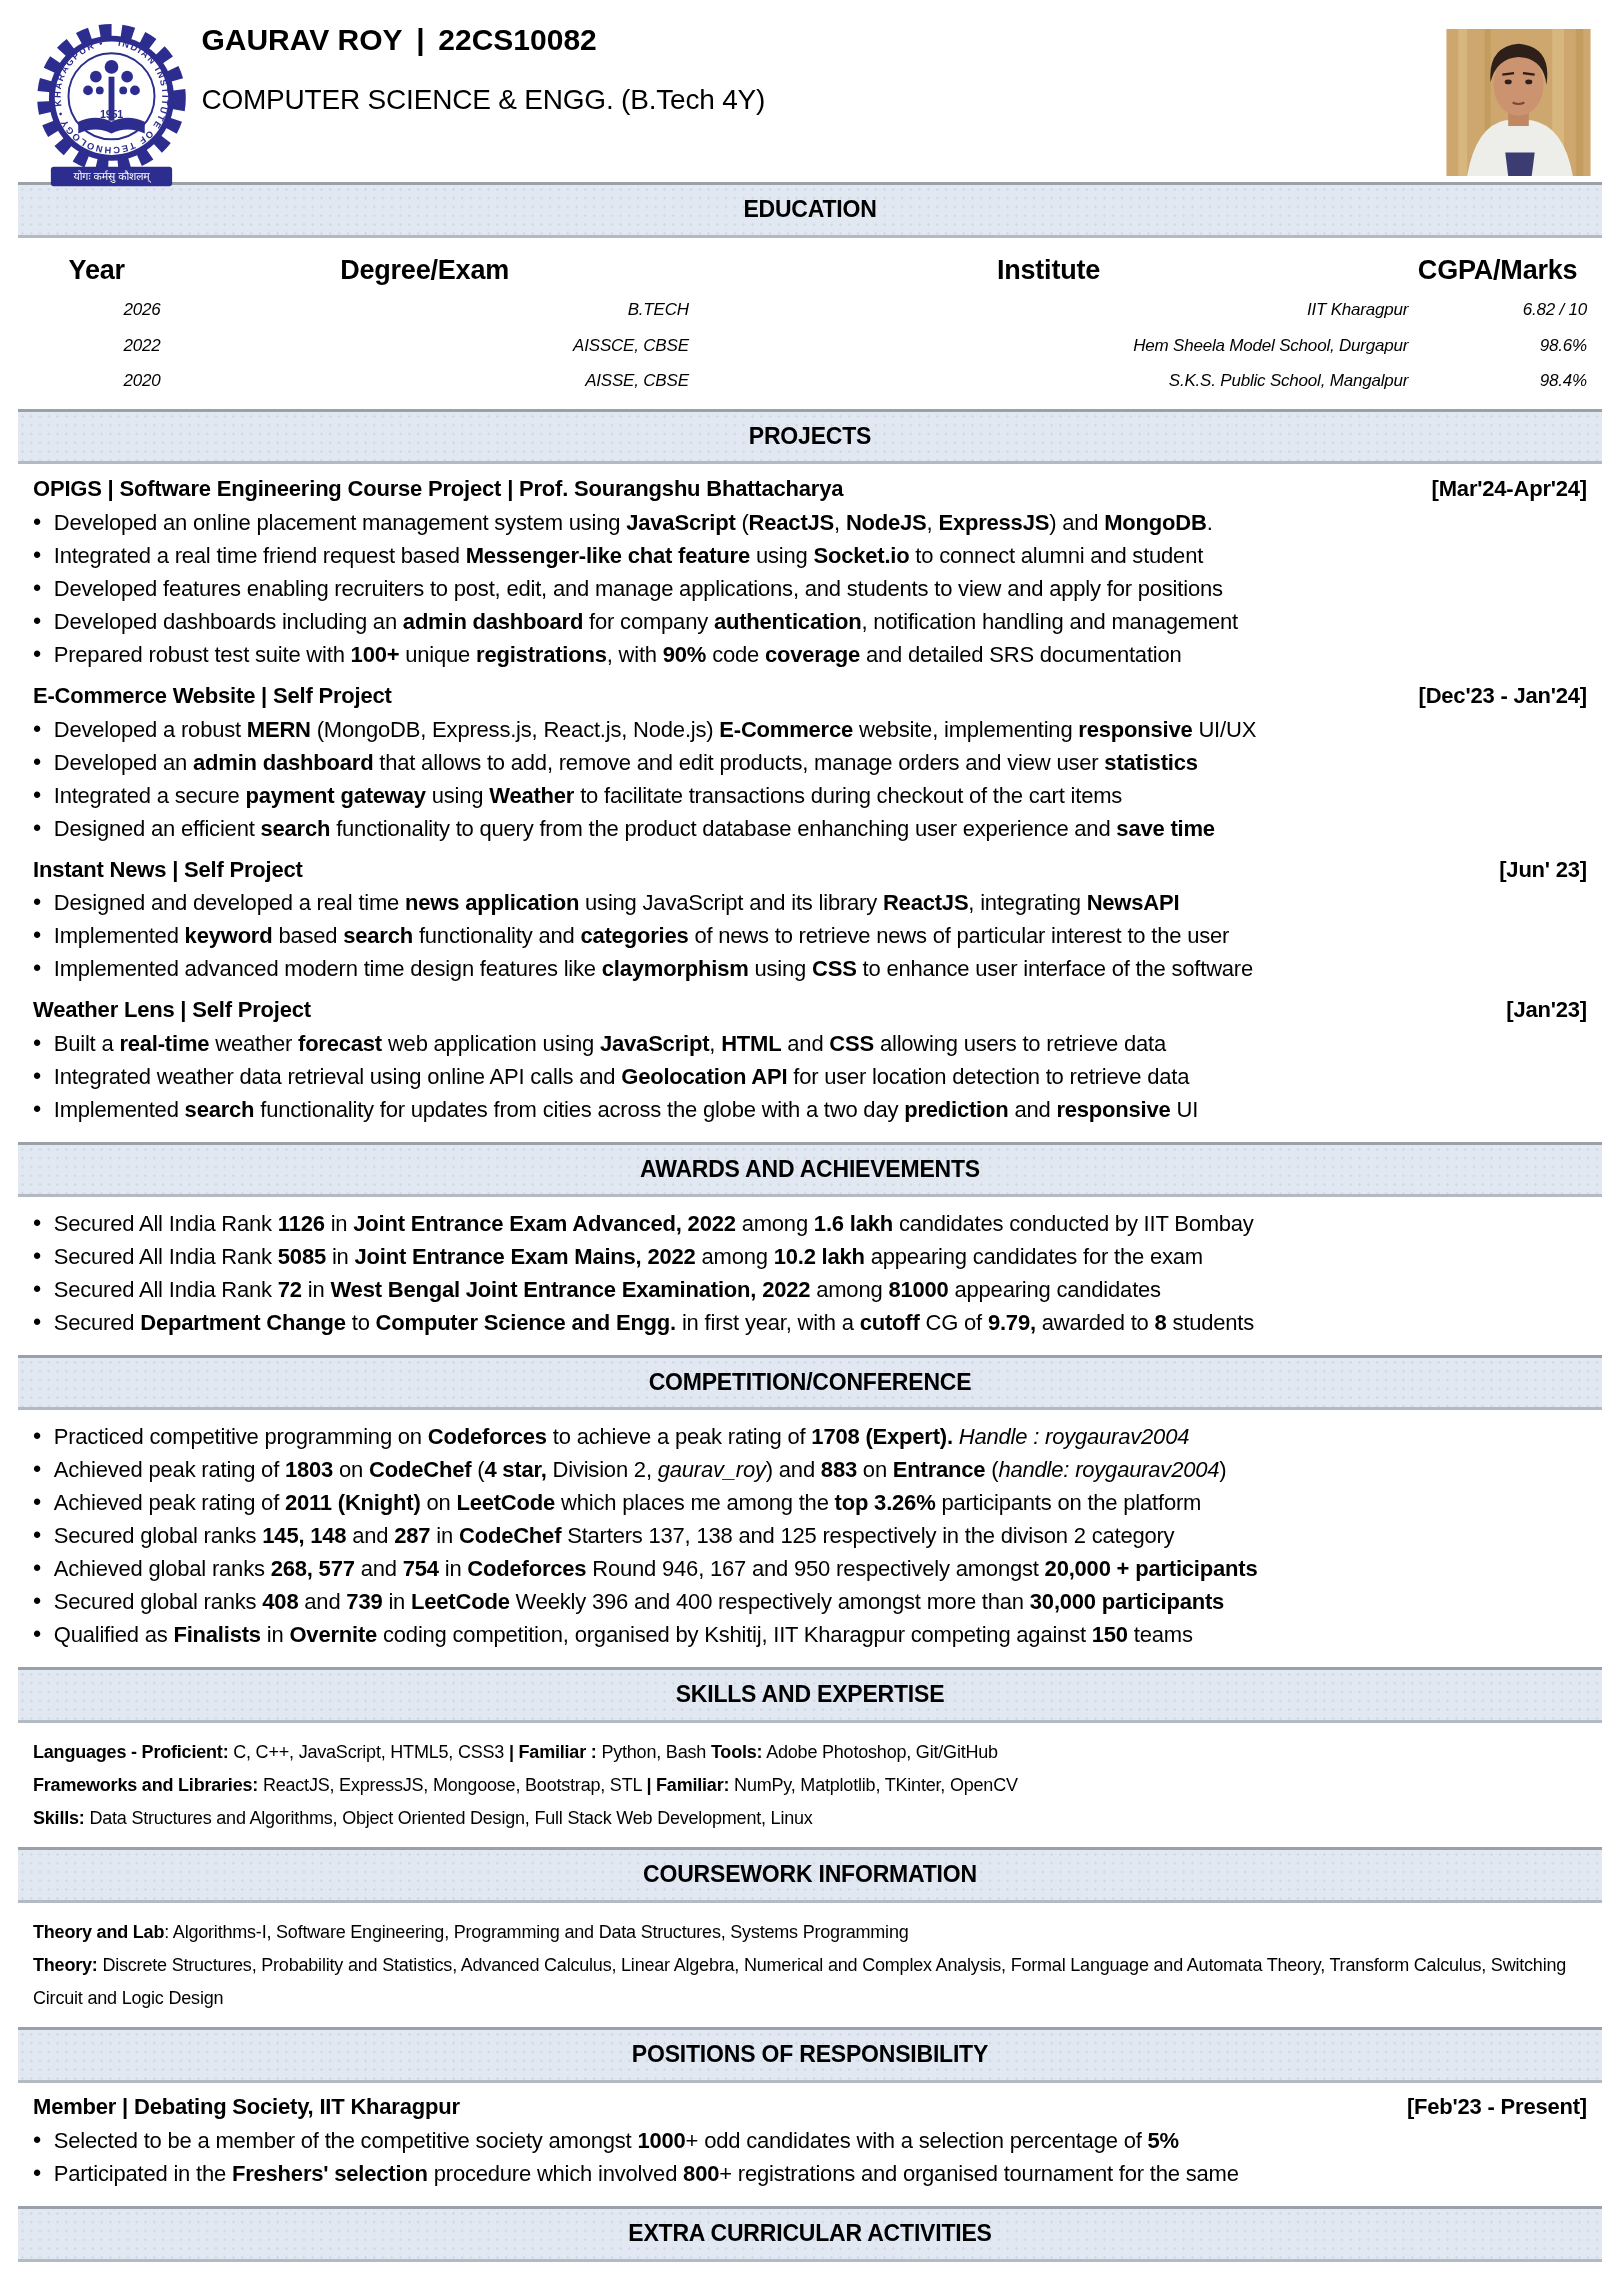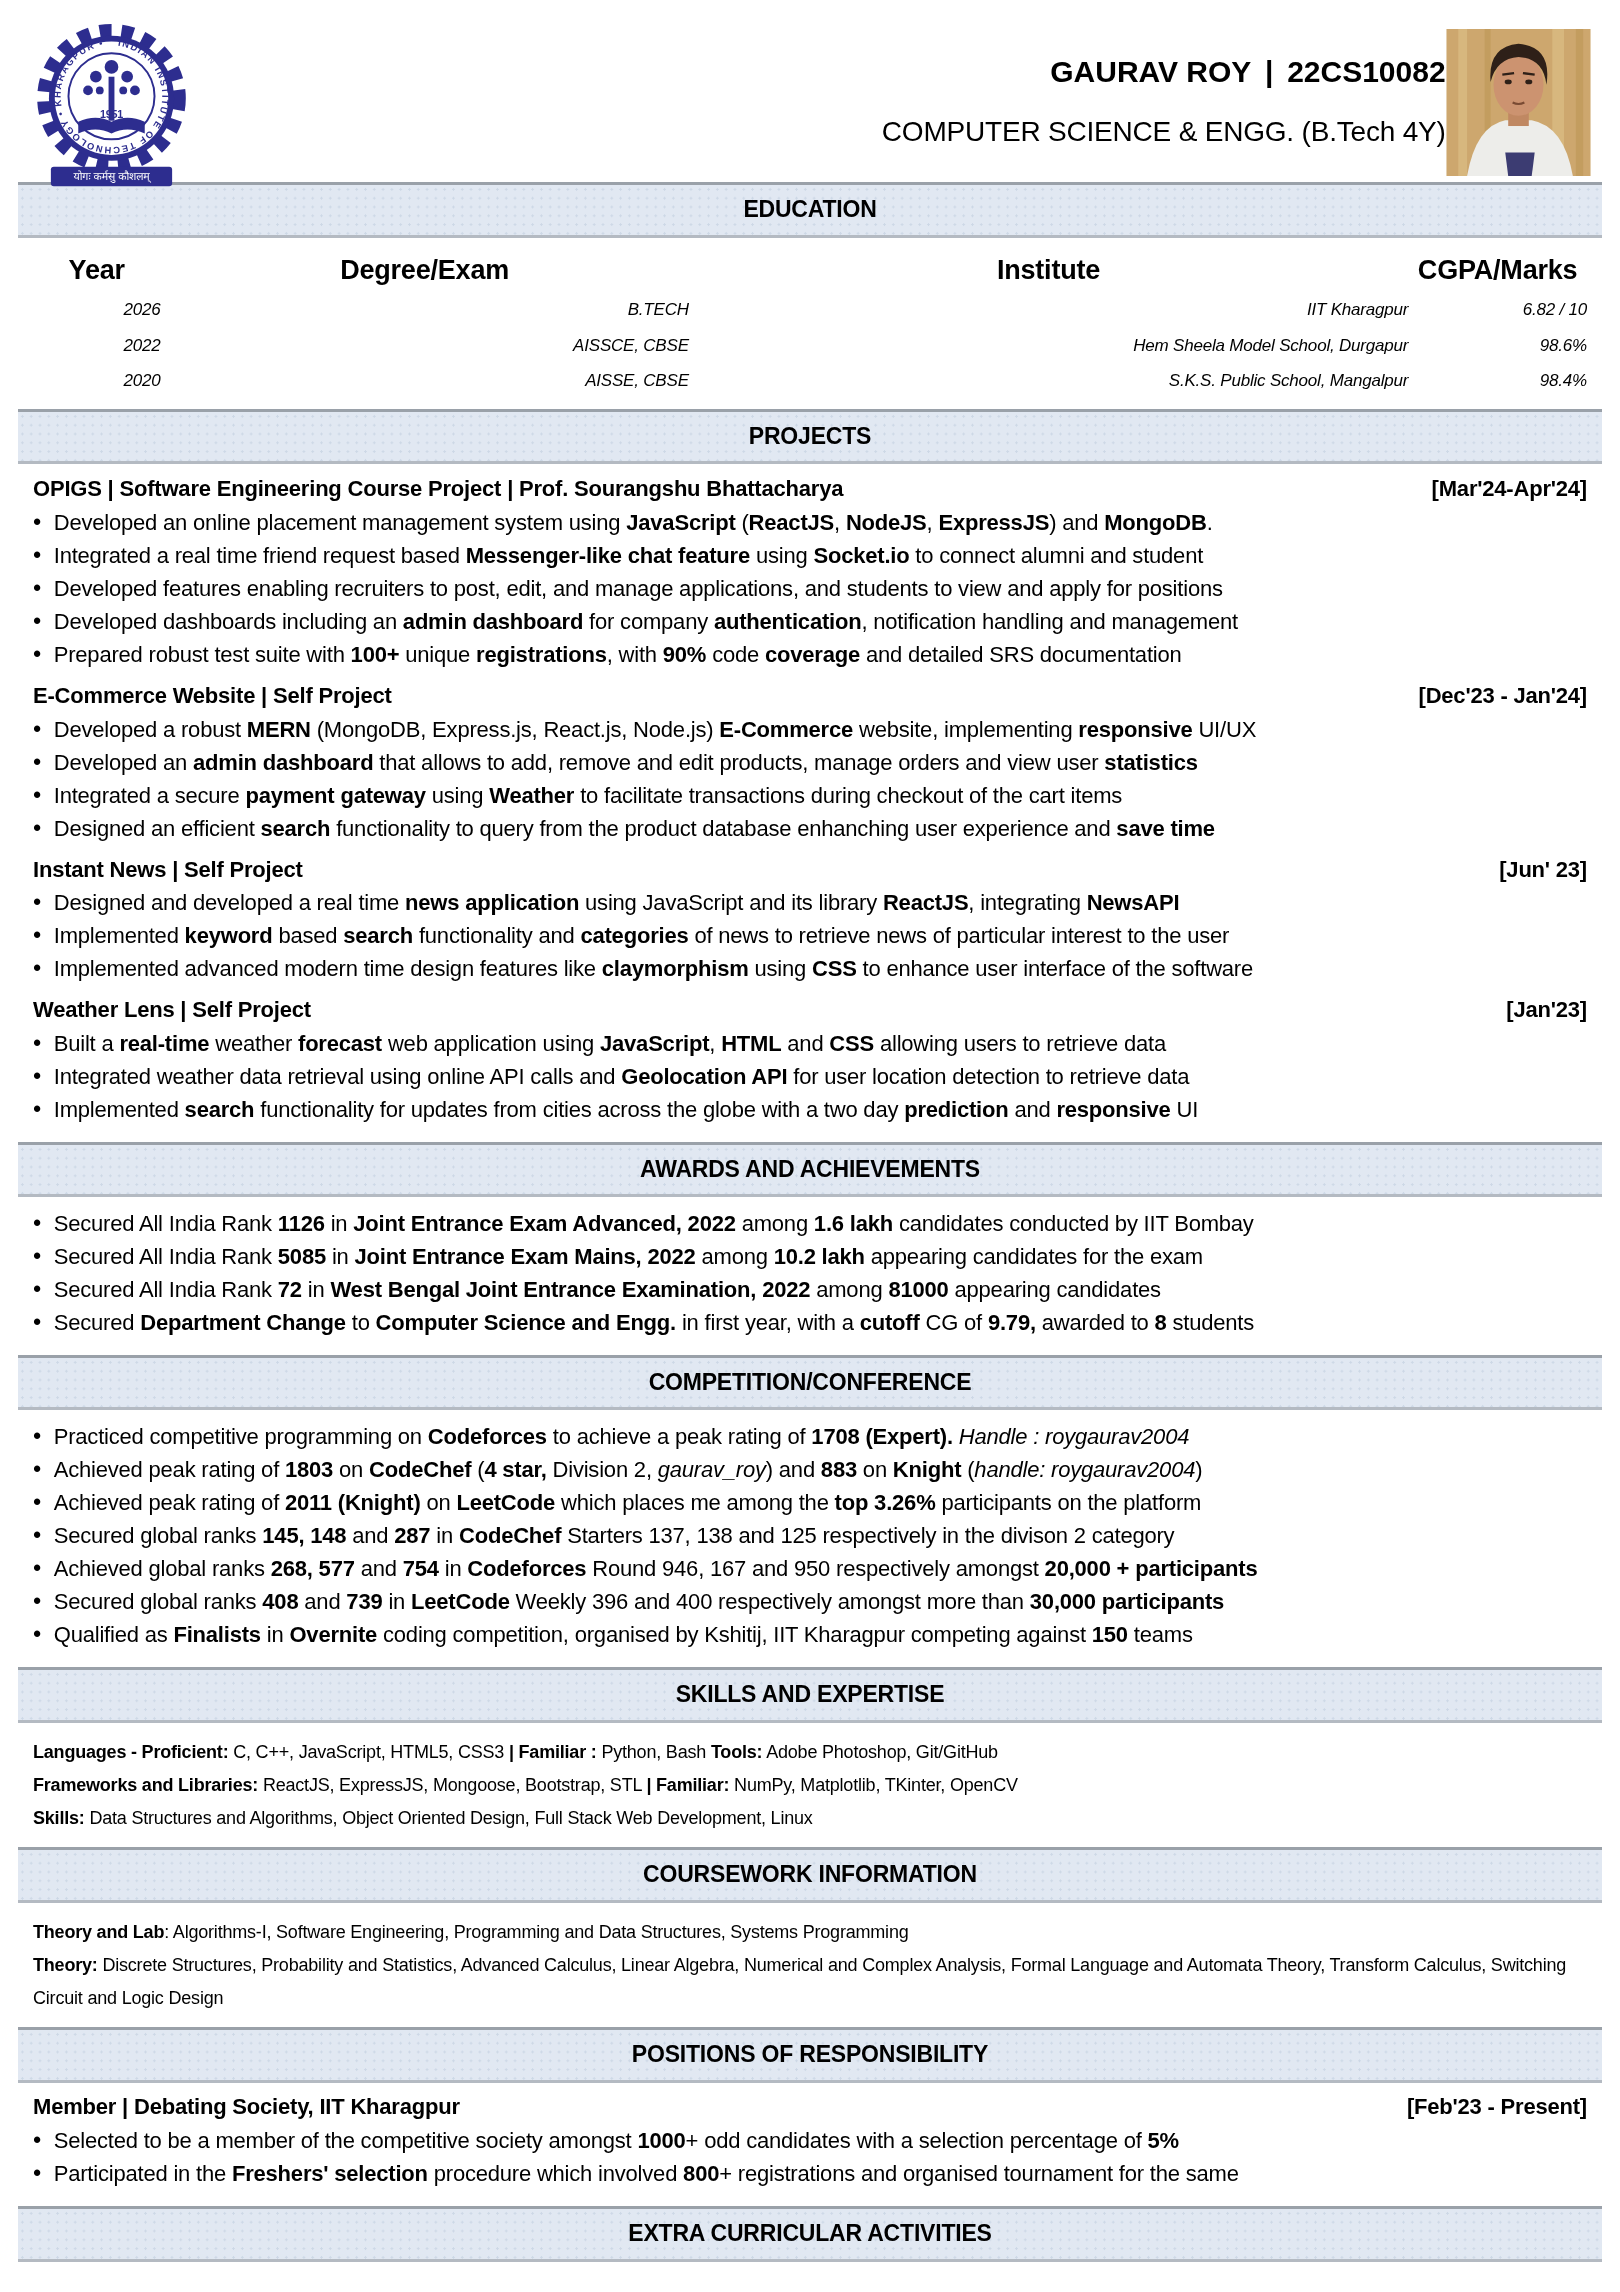--- a/index.html
+++ b/index.html
@@ -5,21 +5,21 @@
   * { margin:0; padding:0; box-sizing:border-box; }
   html,body { background:#ffffff; }
   .page {
     width:1620px; height:2293px; background:#ffffff; color:#000;
     font-family:"Liberation Sans", sans-serif; overflow:hidden; position:relative;
     letter-spacing:-0.2px;
   }
   
   .header { display:flex; height:182px; padding:0 27.4px; }
   .logo-box { width:174px; padding-top:19.6px; flex:0 0 auto; }
-  .header-center { flex:1 1 auto; text-align:right; padding-top:55px; }
+  .header-center { flex:1 1 auto; text-align:left; padding-top:23px; }
   .name-line { font-weight:bold; font-size:30px; letter-spacing:0; }
   .name-line .sep { display:inline-block; margin:0 13.7px; }
   .program { font-size:28px; margin-top:27.4px; font-weight:400; }
   .photo-box { width:147px; padding-top:29px; flex:0 0 auto; }
   
   .band {
     margin:0 17.6px; background:#e1e8f2;
     background-image:radial-gradient(#cdd8e6 1px, rgba(0,0,0,0) 1px);
     background-size:8.8px 8.8px;
     border-top:3.9px solid #9aa1a9; border-bottom:3.9px solid #b4bac2;
@@ -202,21 +202,21 @@
     <li>Secured All India Rank <span class="b">5085</span> in <span class="b">Joint Entrance Exam Mains, 2022</span> among <span class="b">10.2 lakh</span> appearing candidates for the exam</li>
     <li>Secured All India Rank <span class="b">72</span> in <span class="b">West Bengal Joint Entrance Examination, 2022</span> among <span class="b">81000</span> appearing candidates</li>
     <li>Secured <span class="b">Department Change</span> to <span class="b">Computer Science and Engg.</span> in first year, with a <span class="b">cutoff</span> CG of <span class="b">9.79,</span> awarded to <span class="b">8</span> students</li>
   </ul>
   <div class="gap-md"></div>
 
   <div class="band"><span>COMPETITION/CONFERENCE</span></div>
   <div class="gap-sm"></div>
   <ul class="bullets">
     <li>Practiced competitive programming on <span class="b">Codeforces</span> to achieve a peak rating of <span class="b">1708 (Expert).</span> <span class="i">Handle : roygaurav2004</span></li>
-    <li>Achieved peak rating of <span class="b">1803</span> on <span class="b">CodeChef</span> (<span class="b">4 star,</span> Division 2, <span class="i">gaurav_roy</span>) and <span class="b">883</span> on <span class="b">Knight</span> (<span class="i">handle: roygaurav2004</span>)</li>
+    <li>Achieved peak rating of <span class="b">1803</span> on <span class="b">CodeChef</span> (<span class="b">4 star,</span> Division 2, <span class="i">gaurav_roy</span>) and <span class="b">883</span> on <span class="b">Entrance</span> (<span class="i">handle: roygaurav2004</span>)</li>
     <li>Achieved peak rating of <span class="b">2011 (Knight)</span> on <span class="b">LeetCode</span> which places me among the <span class="b">top 3.26%</span> participants on the platform</li>
     <li>Secured global ranks <span class="b">145, 148</span> and <span class="b">287</span> in <span class="b">CodeChef</span> Starters 137, 138 and 125 respectively in the divison 2 category</li>
     <li>Achieved global ranks <span class="b">268, 577</span> and <span class="b">754</span> in <span class="b">Codeforces</span> Round 946, 167 and 950 respectively amongst <span class="b">20,000 + participants</span></li>
     <li>Secured global ranks <span class="b">408</span> and <span class="b">739</span> in <span class="b">LeetCode</span> Weekly 396 and 400 respectively amongst more than <span class="b">30,000 participants</span></li>
     <li>Qualified as <span class="b">Finalists</span> in <span class="b">Overnite</span> coding competition, organised by Kshitij, IIT Kharagpur competing against <span class="b">150</span> teams</li>
   </ul>
   <div class="gap-md"></div>
 
   <div class="band"><span>SKILLS AND EXPERTISE</span></div>
   <div class="para-block">

